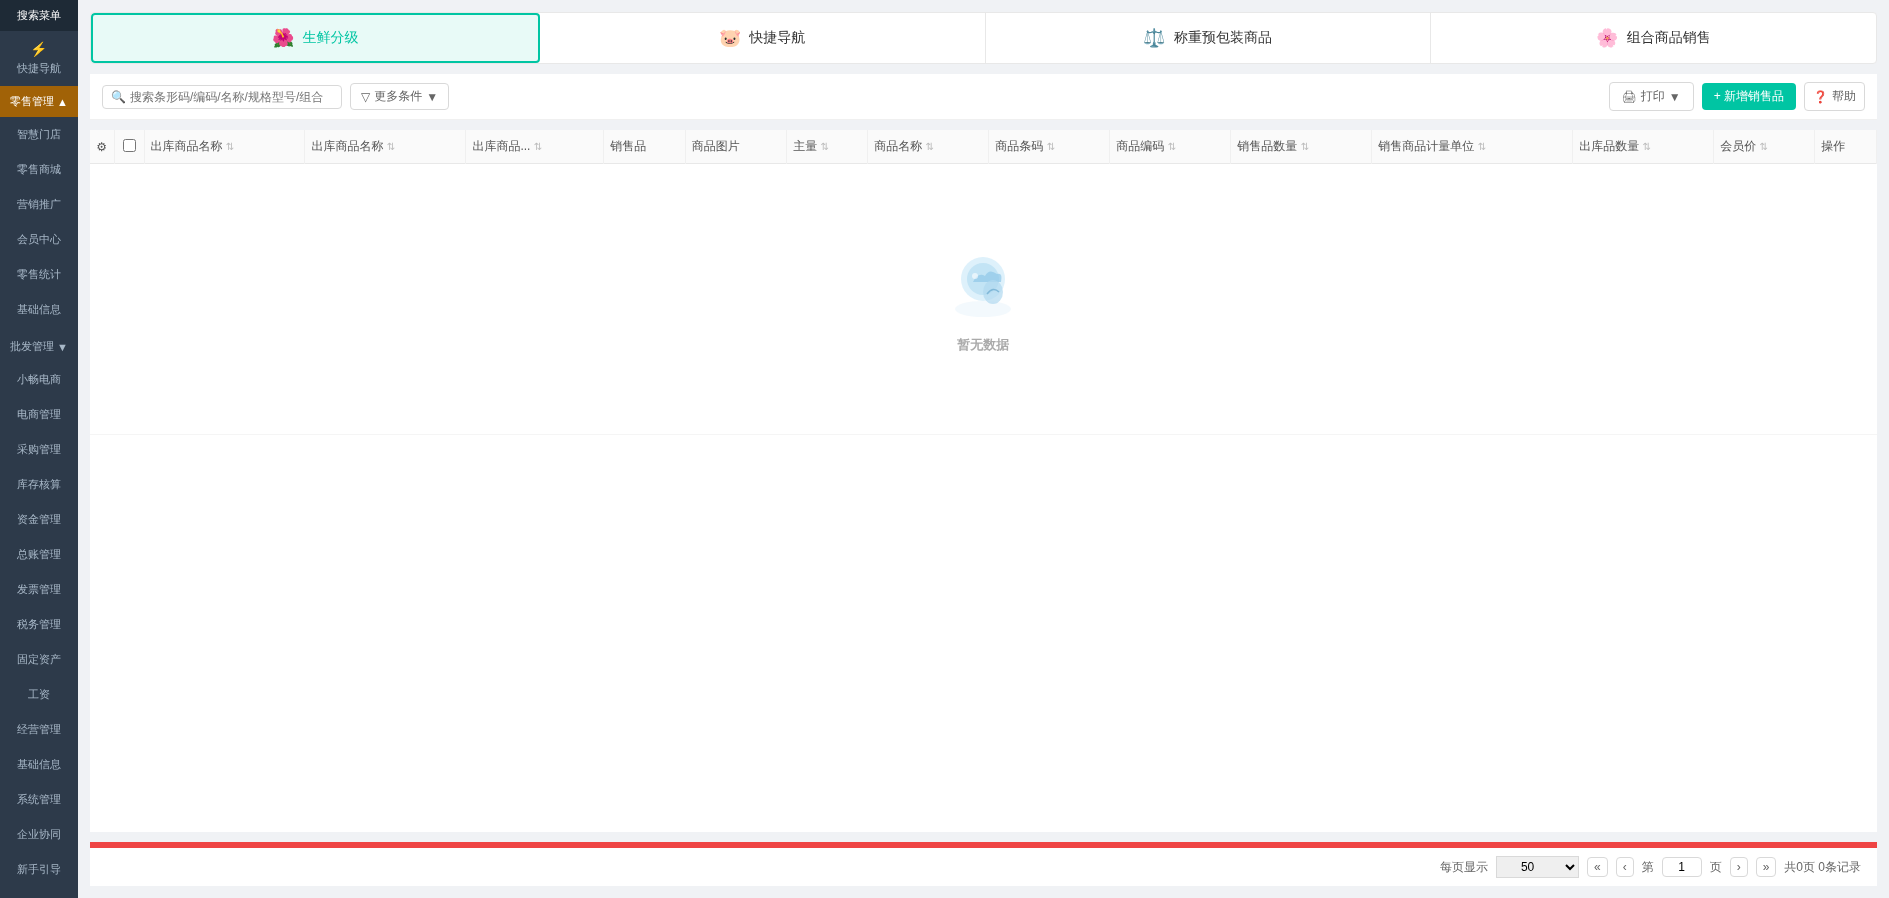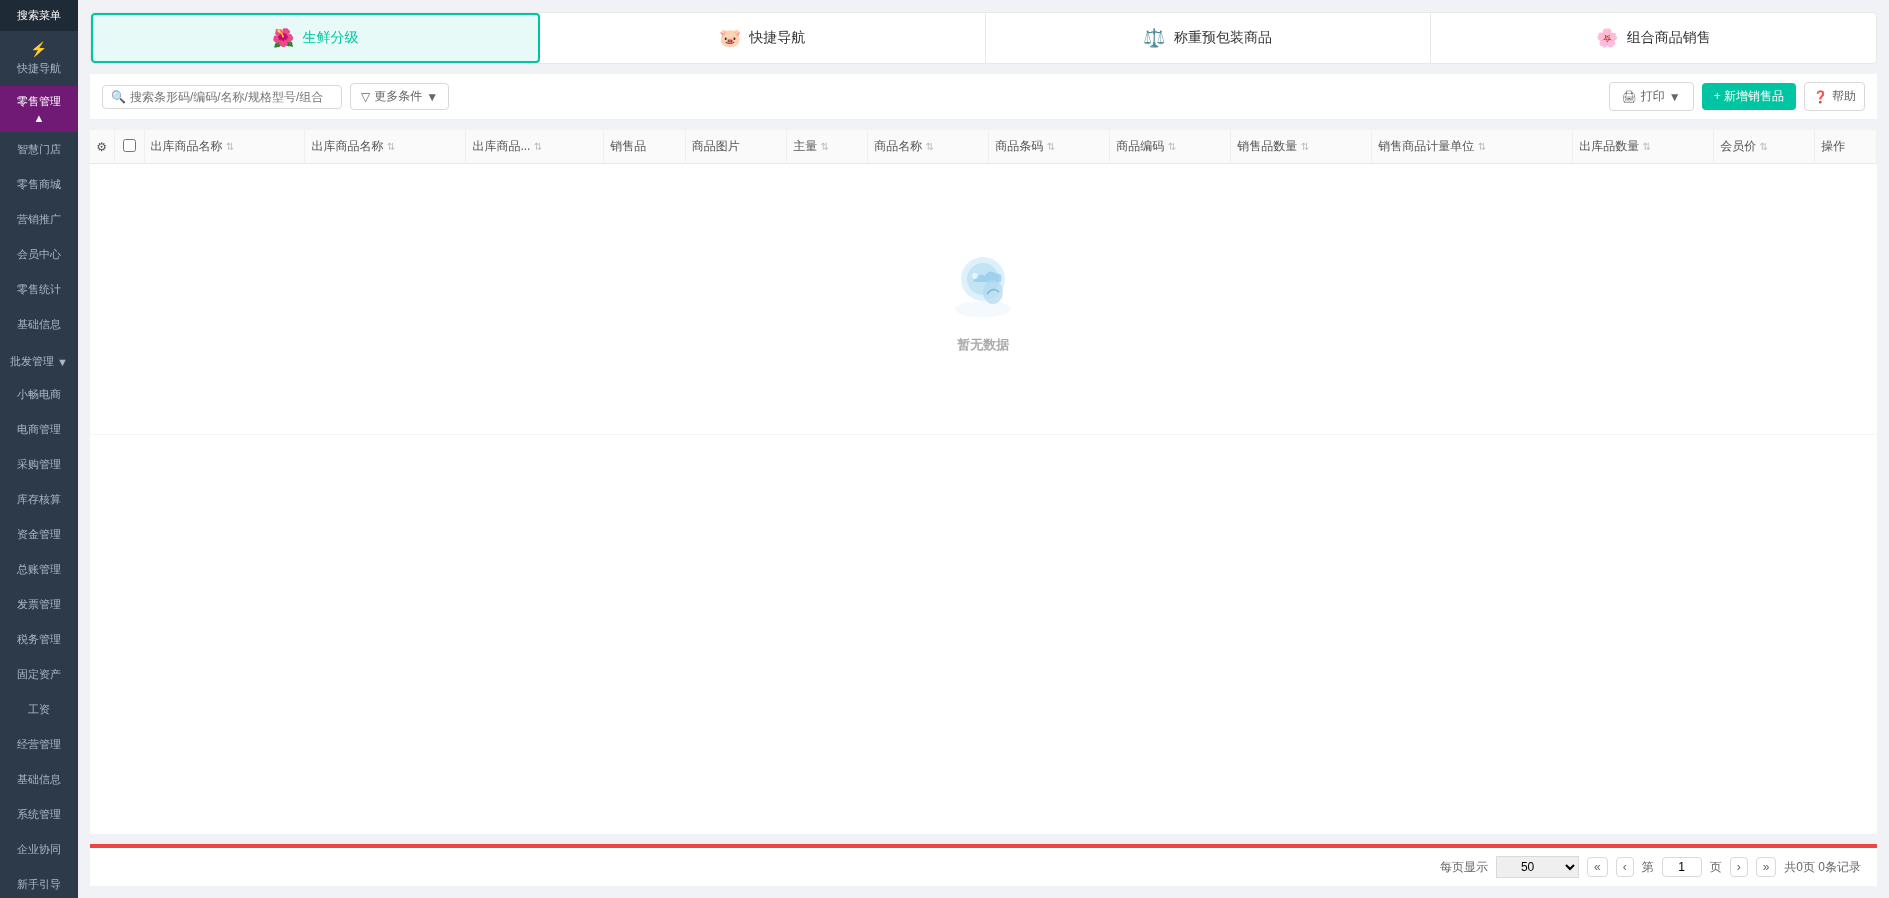--- a/index.html
+++ b/index.html
@@ -43,21 +43,21 @@
       padding: 8px 4px;
       text-align: center;
       cursor: pointer;
       font-size: 11px;
       color: #a8b8c8;
       display: flex;
       align-items: center;
       justify-content: center;
       gap: 3px;
     }
-    .sidebar-section-header.expanded { background: #701a75; color: #fff; flex-direction: column; }
+    .sidebar-section-header.expanded { background: #a16207; color: #fff; }
     .sidebar-divider { height: 1px; background: #3a4a5a; margin: 2px 8px; }
     .sidebar-bottom {
       margin-top: auto;
       padding: 8px 4px;
       text-align: center;
     }
     .sidebar-gear {
       color: #a8b8c8;
       font-size: 16px;
       cursor: pointer;
@@ -254,21 +254,21 @@
     .empty-icon {
       width: 80px;
       height: 80px;
       margin-bottom: 12px;
     }
     .empty-text { font-size: 13px; color: #aaa; font-weight: bold; }
 
     
     .pagination {
       background: #fff;
-      border-top: 4px solid #ef4444;
+      border-top: 6px solid #ef4444;
       padding: 8px 16px;
       display: flex;
       align-items: center;
       justify-content: flex-end;
       gap: 8px;
       font-size: 12px;
       color: #666;
     }
     .pagination select {
       border: 1px solid #d9d9d9;

